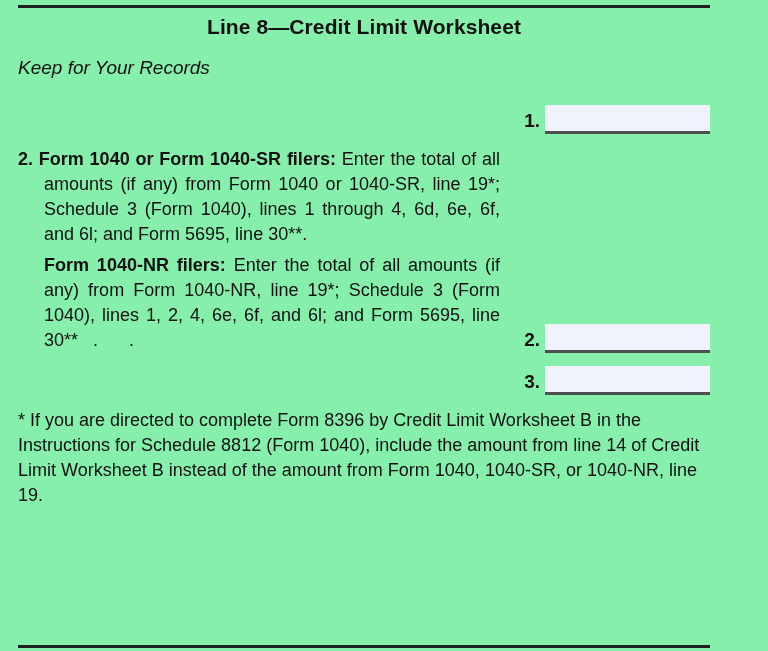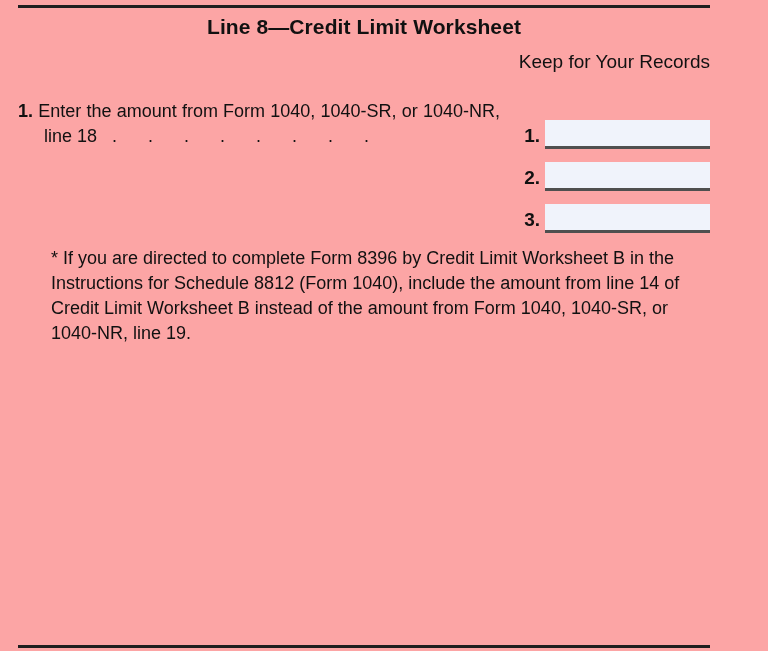--- a/index.html
+++ b/index.html
@@ -2,21 +2,21 @@
 <html><head>
 <meta charset="utf-8">
 <style>
   html, body { margin: 0; padding: 0; background: #ffffff; }
   .page {
     position: relative;
     width: 768px;
     height: 651px;
     box-sizing: border-box;
     padding: 0 58px 12px 18px;
-    background: #fca5a5;
+    background: #86efac;
     font-family: "Liberation Sans", sans-serif;
     color: #111111;
     overflow: hidden;
   }
   .rule {
     height: 3px;
     background: #1f1f1f;
   }
   .top-rule { margin-top: 5px; }
   .bottom-rule {
@@ -26,23 +26,24 @@
     top: 645px;
   }
   .title {
     margin-top: 7px;
     text-align: center;
     font-size: 21px;
     font-weight: bold;
     letter-spacing: 0.1px;
   }
   .subtitle {
-    margin-top: 12px;
-    text-align: right;
+    margin-top: 18px;
+    text-align: left;
     font-size: 19px;
+    font-style: italic;
   }
   .worksheet-body { margin-top: 26px; }
   .item {
     display: flex;
     align-items: flex-end;
     margin-top: 13px;
   }
   .item:first-child { margin-top: 0; }
   .col-text { width: 482px; }
   .para {
@@ -77,21 +78,21 @@
     height: 29px;
     box-sizing: border-box;
     background: #f0f3fb;
     border: none;
     border-bottom: 3px solid #4f4f4f;
     outline: none;
     font-family: "Liberation Sans", sans-serif;
     font-size: 18px;
     padding: 0 5px;
   }
-  .footnotes { margin-top: 13px; margin-left: 33px; }
+  .footnotes { margin-top: 13px; }
   .footnote {
     margin: 0;
     font-size: 18px;
     line-height: 25px;
     text-align: left;
   }
   .footnote + .footnote { margin-top: 4px; }
 </style>
 </head>
 <body>
@@ -99,35 +100,38 @@
 <div class="page">
 
   <div class="rule top-rule"></div>
 
   <div class="title">Line 8—Credit Limit Worksheet</div>
   <div class="subtitle">Keep for Your Records</div>
 
   <div class="worksheet-body">
 
     <div class="item">
-      <div class="col-text">
-        <p class="para hang">
-          <b class="num">1.</b>
-          <span>Enter the amount from Form 1040, 1040-SR, or 1040-NR, line 18</span>
-          <span class="dots">. . . . . . . .</span>
-        </p>
-      </div>
       <div class="col-answer">
         <b class="ans-num">1.</b>
         <input type="text" class="ans-box" value="" style="">
       </div>
     </div>
 
     <div class="item">
       <div class="col-text">
+        <p class="para hang">
+          <b class="num">2.</b>
+          <span class="bold-lead">Form 1040 or Form 1040-SR filers:</span>
+          <span>Enter the total of all amounts (if any) from Form 1040 or 1040-SR, line 19*; Schedule 3 (Form 1040), lines 1 through 4, 6d, 6e, 6f, and 6l; and Form 5695, line 30**.</span>
+        </p>
+        <p class="para cont">
+          <span class="bold-lead">Form 1040-NR filers:</span>
+          <span>Enter the total of all amounts (if any) from Form 1040-NR, line 19*; Schedule 3 (Form 1040), lines 1, 2, 4, 6e, 6f, and 6l; and Form 5695, line 30**</span>
+          <span class="dots">. .</span>
+        </p>
       </div>
       <div class="col-answer">
         <b class="ans-num">2.</b>
         <input type="text" class="ans-box" value="" style="">
       </div>
     </div>
 
     <div class="item">
       <div class="col-answer">
         <b class="ans-num">3.</b>

